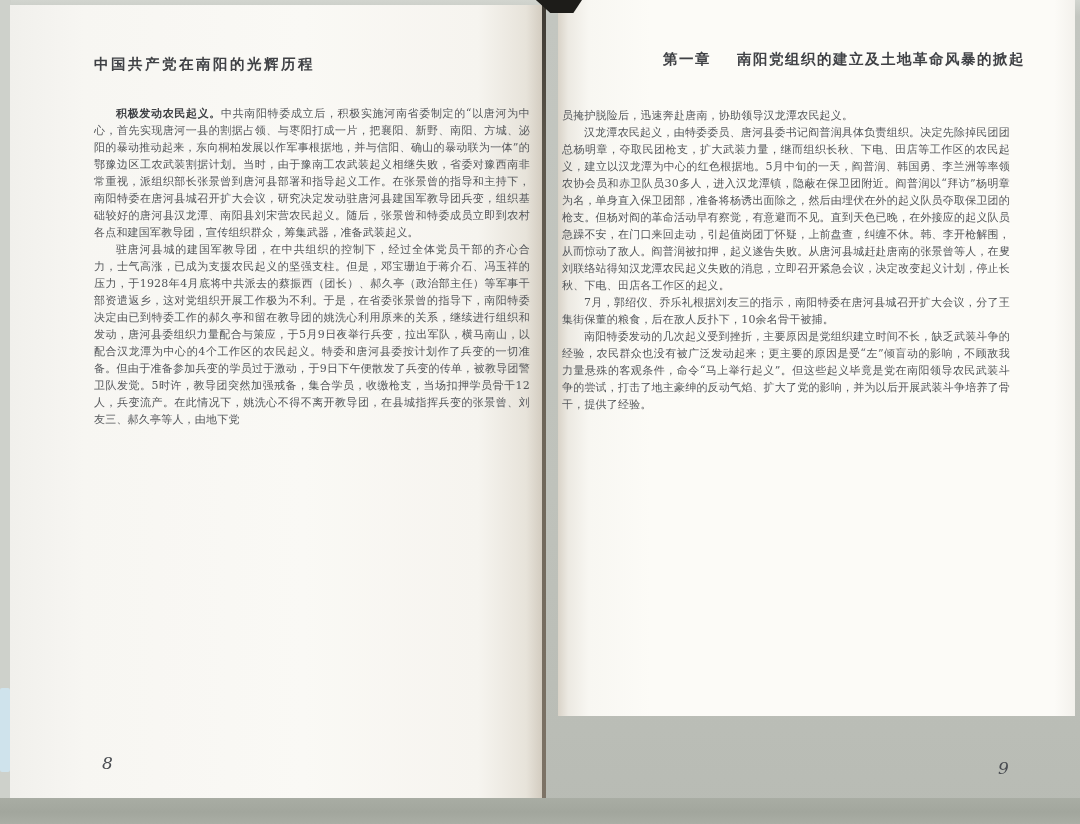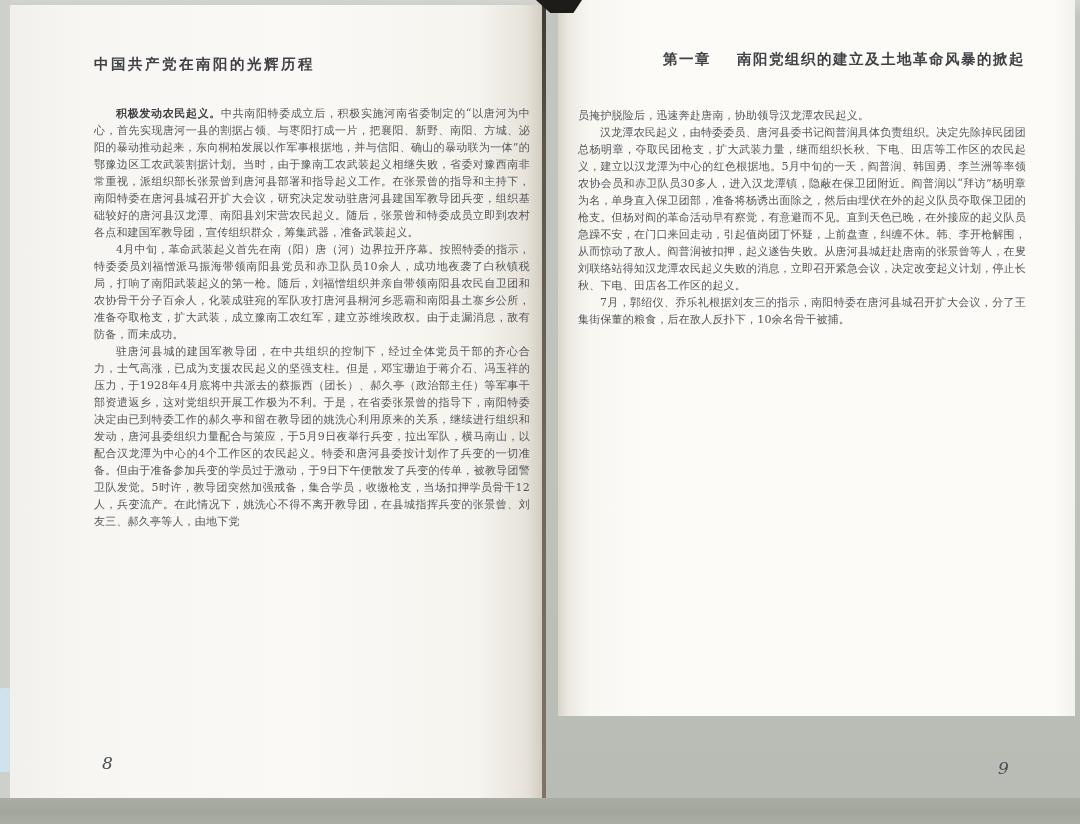--- a/index.html
+++ b/index.html
@@ -43,21 +43,21 @@
   .page-left .running-header { left: 84px; }
   .page-right .running-header { right: 50px; letter-spacing: 1.5px; }
   .chapter-gap { display: inline-block; width: 26px; }
 
   
   .body-text {
     position: absolute; text-align: justify; text-justify: inter-ideograph;
     font-size: 11px; line-height: 17px; color: #53565a; letter-spacing: 0.2px;
   }
   .page-left .body-text { left: 84px; top: 100px; width: 436px; }
-  .page-right .body-text { left: 20px; top: 107px; width: 448px; }
+  .page-right .body-text { left: 4px; top: 107px; width: 448px; }
   .body-text p { margin: 0; text-indent: 2em; }
   .body-text p.no-indent { text-indent: 0; }
   .lead-bold { font-weight: bold; color: #3e4044; }
 
   
   .page-number {
     position: absolute; font-style: italic; font-size: 17px; color: #4a4d52;
     font-family: "DejaVu Serif", "Liberation Serif", serif;
   }
   .page-left .page-number { left: 92px; top: 748px; }
@@ -71,36 +71,36 @@
   <div class="edge-left"></div>
   <div class="edge-notch"></div>
 
   <div class="page page-left">
     <div class="running-header">中国共产党在南阳的光辉历程</div>
 
     <div class="body-text">
       <p>
         <span class="lead-bold">积极发动农民起义。</span><span>中共南阳特委成立后，积极实施河南省委制定的“以唐河为中心，首先实现唐河一县的割据占领、与枣阳打成一片，把襄阳、新野、南阳、方城、泌阳的暴动推动起来，东向桐柏发展以作军事根据地，并与信阳、确山的暴动联为一体”的鄂豫边区工农武装割据计划。当时，由于豫南工农武装起义相继失败，省委对豫西南非常重视，派组织部长张景曾到唐河县部署和指导起义工作。在张景曾的指导和主持下，南阳特委在唐河县城召开扩大会议，研究决定发动驻唐河县建国军教导团兵变，组织基础较好的唐河县汉龙潭、南阳县刘宋营农民起义。随后，张景曾和特委成员立即到农村各点和建国军教导团，宣传组织群众，筹集武器，准备武装起义。</span>
       </p>
-      <p>4月中旬，革命武装起义首先在南（阳）唐（河）边界拉开序幕。按照特委的指示，特委委员刘福憎派马振海带领南阳县党员和赤卫队员10余人，成功地夜袭了白秋镇税局，打响了南阳武装起义的第一枪。随后，刘福憎组织并亲自带领南阳县农民自卫团和农协骨干分子百余人，化装成驻宛的军队攻打唐河县桐河乡恶霸和南阳县土寨乡公所，准备夺取枪支，扩大武装，成立豫南工农红军，建立苏维埃政权。由于走漏消息，敌有防备，而未成功。</p>
       <p>驻唐河县城的建国军教导团，在中共组织的控制下，经过全体党员干部的齐心合力，士气高涨，已成为支援农民起义的坚强支柱。但是，邓宝珊迫于蒋介石、冯玉祥的压力，于1928年4月底将中共派去的蔡振西（团长）、郝久亭（政治部主任）等军事干部资遣返乡，这对党组织开展工作极为不利。于是，在省委张景曾的指导下，南阳特委决定由已到特委工作的郝久亭和留在教导团的姚洗心利用原来的关系，继续进行组织和发动，唐河县委组织力量配合与策应，于5月9日夜举行兵变，拉出军队，横马南山，以配合汉龙潭为中心的4个工作区的农民起义。特委和唐河县委按计划作了兵变的一切准备。但由于准备参加兵变的学员过于激动，于9日下午便散发了兵变的传单，被教导团警卫队发觉。5时许，教导团突然加强戒备，集合学员，收缴枪支，当场扣押学员骨干12人，兵变流产。在此情况下，姚洗心不得不离开教导团，在县城指挥兵变的张景曾、刘友三、郝久亭等人，由地下党</p>
     </div>
 
     <div class="page-number">8</div>
   </div>
 
   <div class="page page-right">
     <div class="running-header">
       <span>第一章</span><span class="chapter-gap"></span><span>南阳党组织的建立及土地革命风暴的掀起</span>
     </div>
 
     <div class="body-text">
       <p class="no-indent">员掩护脱险后，迅速奔赴唐南，协助领导汉龙潭农民起义。</p>
       <p>汉龙潭农民起义，由特委委员、唐河县委书记阎普润具体负责组织。决定先除掉民团团总杨明章，夺取民团枪支，扩大武装力量，继而组织长秋、下电、田店等工作区的农民起义，建立以汉龙潭为中心的红色根据地。5月中旬的一天，阎普润、韩国勇、李兰洲等率领农协会员和赤卫队员30多人，进入汉龙潭镇，隐蔽在保卫团附近。阎普润以“拜访”杨明章为名，单身直入保卫团部，准备将杨诱出面除之，然后由埋伏在外的起义队员夺取保卫团的枪支。但杨对阎的革命活动早有察觉，有意避而不见。直到天色已晚，在外接应的起义队员急躁不安，在门口来回走动，引起值岗团丁怀疑，上前盘查，纠缠不休。韩、李开枪解围，从而惊动了敌人。阎普润被扣押，起义遂告失败。从唐河县城赶赴唐南的张景曾等人，在叟刘联络站得知汉龙潭农民起义失败的消息，立即召开紧急会议，决定改变起义计划，停止长秋、下电、田店各工作区的起义。</p>
       <p>7月，郭绍仪、乔乐礼根据刘友三的指示，南阳特委在唐河县城召开扩大会议，分了王集街保董的粮食，后在敌人反扑下，10余名骨干被捕。</p>
+      <p>南阳特委发动的几次起义受到挫折，主要原因是党组织建立时间不长，缺乏武装斗争的经验，农民群众也没有被广泛发动起来；更主要的原因是受“左”倾盲动的影响，不顾敌我力量悬殊的客观条件，命令“马上举行起义”。但这些起义毕竟是党在南阳领导农民武装斗争的尝试，打击了地主豪绅的反动气焰、扩大了党的影响，并为以后开展武装斗争培养了骨干，提供了经验。</p>
     </div>
 
     <div class="page-number">9</div>
   </div>
 
   <div class="gutter-line"></div>
   <div class="spine-wedge"></div>
 
   <div class="bottom-band"></div>
 </div>

